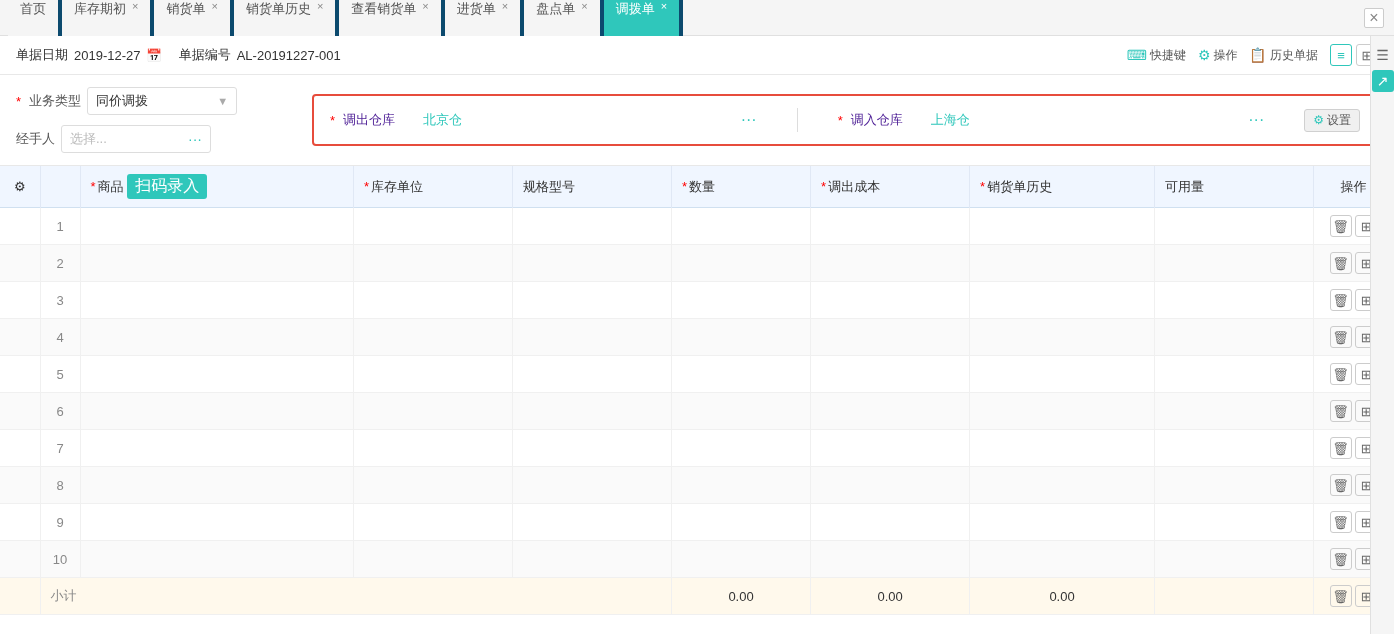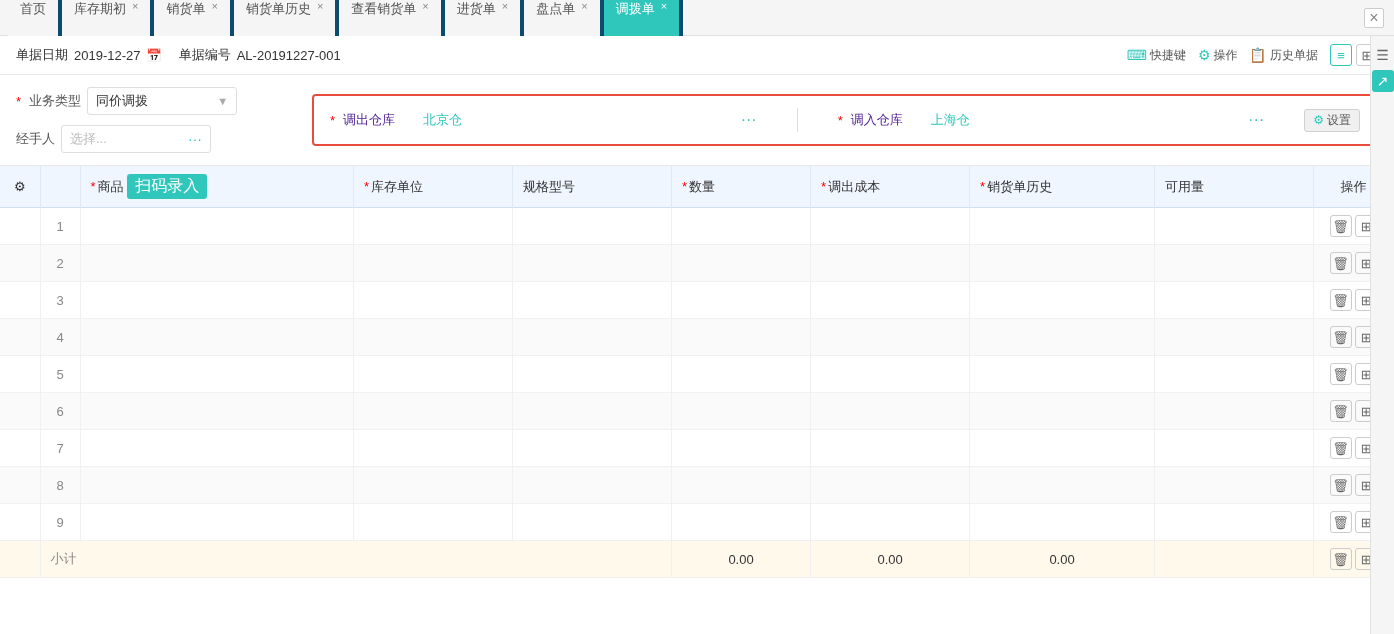--- a/index.html
+++ b/index.html
@@ -534,20 +534,35 @@
     <td style="min-width:80px;"></td>
     <td style="min-width:70px;"></td>
     <td style="min-width:80px;"></td>
     <td style="min-width:80px;"></td>
     <td style="min-width:80px;"></td>
     <td class="ops-cell-td">
       <button class="icon-btn" title="删除">🗑</button>
       <button class="icon-btn" title="复制">⊞</button>
     </td>
   </tr>
+          <tr>
+    <td></td>
+    <td class="no-cell">10</td>
+    <td style="min-width:120px;"></td>
+    <td style="min-width:80px;"></td>
+    <td style="min-width:80px;"></td>
+    <td style="min-width:70px;"></td>
+    <td style="min-width:80px;"></td>
+    <td style="min-width:80px;"></td>
+    <td style="min-width:80px;"></td>
+    <td class="ops-cell-td">
+      <button class="icon-btn" title="删除">🗑</button>
+      <button class="icon-btn" title="复制">⊞</button>
+    </td>
+  </tr>
           <tr class="subtotal-row">
   <td></td>
   <td class="no-cell" colspan="4" style="text-align:left;padding-left:10px;">小计</td>
   <td style="text-align:center;">0.00</td>
   <td style="text-align:center;">0.00</td>
   <td style="text-align:center;">0.00</td>
   <td></td>
   <td class="ops-cell-td">
     <button class="icon-btn">🗑</button>
     <button class="icon-btn">⊞</button>

